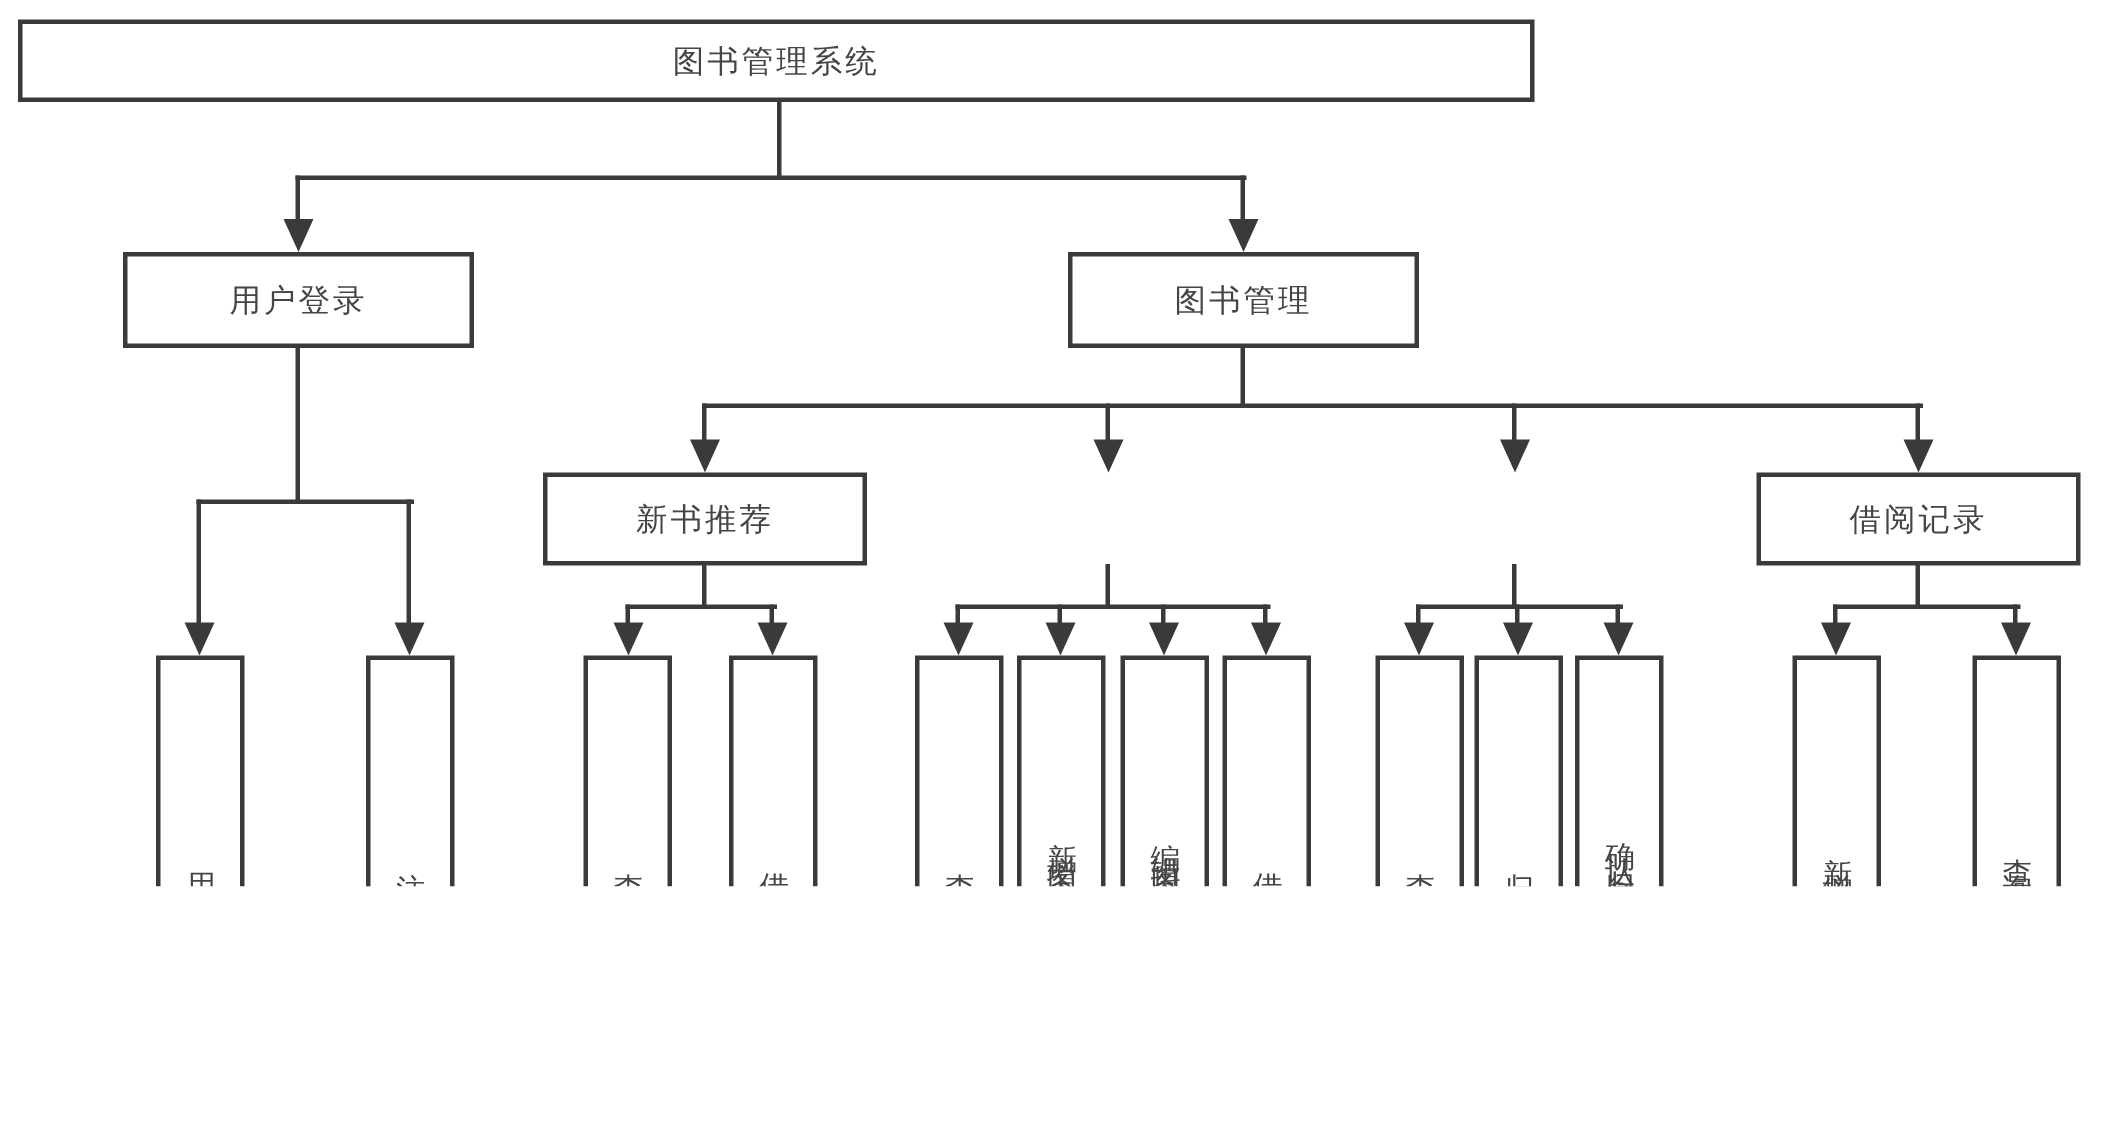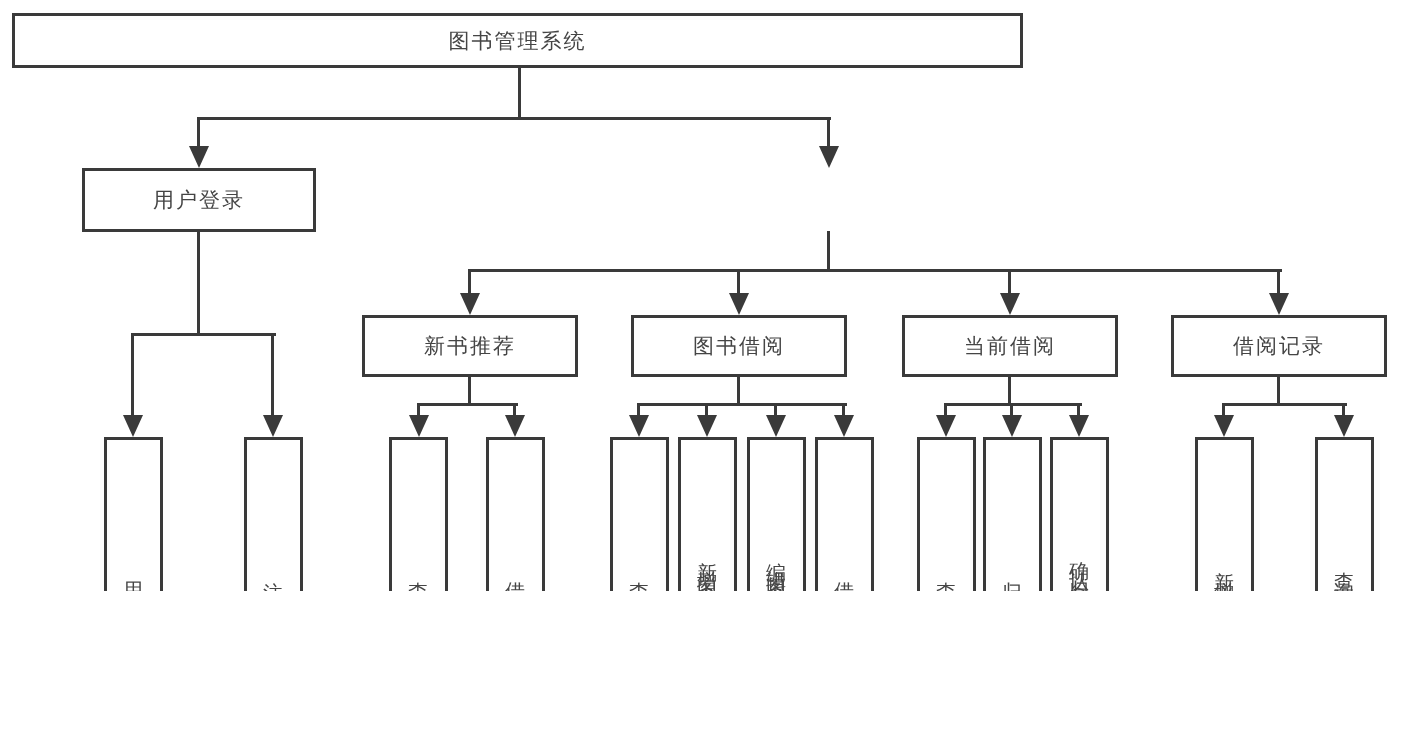--- a/index.html
+++ b/index.html
@@ -77,20 +77,23 @@
   <div class="vline" style="left:518px; top:68px; height:52px;"></div>
   <div class="hline" style="left:197px; top:117px; width:634px;"></div>
   <div class="vline" style="left:197px; top:117px; height:35px;"></div>
   <div class="arrow" style="left:189px; top:146px;"></div>
   <div class="vline" style="left:827px; top:117px; height:35px;"></div>
   <div class="arrow" style="left:819px; top:146px;"></div>
 
   <div class="box hbox" style="left:82px; top:168px; width:234px; height:64px;">
     <span>用户登录</span>
   </div>
+  <div class="box hbox" style="left:712px; top:168px; width:234px; height:64px;">
+    <span>图书管理</span>
+  </div>
 
   <div class="vline" style="left:197px; top:231px; height:105px;"></div>
   <div class="hline" style="left:131px; top:333px; width:145px;"></div>
   <div class="vline" style="left:131px; top:333px; height:88px;"></div>
   <div class="arrow" style="left:123px; top:415px;"></div>
   <div class="vline" style="left:271px; top:333px; height:88px;"></div>
   <div class="arrow" style="left:263px; top:415px;"></div>
 
   <div class="vline" style="left:827px; top:231px; height:41px;"></div>
   <div class="hline" style="left:468px; top:269px; width:814px;"></div>
@@ -98,26 +101,20 @@
   <div class="arrow" style="left:460px; top:293px;"></div>
   <div class="vline" style="left:737px; top:269px; height:30px;"></div>
   <div class="arrow" style="left:729px; top:293px;"></div>
   <div class="vline" style="left:1008px; top:269px; height:30px;"></div>
   <div class="arrow" style="left:1000px; top:293px;"></div>
   <div class="vline" style="left:1277px; top:269px; height:30px;"></div>
   <div class="arrow" style="left:1269px; top:293px;"></div>
 
   <div class="box hbox" style="left:362px; top:315px; width:216px; height:62px;text-align:right;">
     <span>新书推荐</span>
-  </div>
-  <div class="box hbox" style="left:631px; top:315px; width:216px; height:62px;">
-    <span>图书借阅</span>
-  </div>
-  <div class="box hbox" style="left:902px; top:315px; width:216px; height:62px;">
-    <span>当前借阅</span>
   </div>
   <div class="box hbox" style="left:1171px; top:315px; width:216px; height:62px;">
     <span>借阅记录</span>
   </div>
 
   <div class="vline" style="left:468px; top:376px; height:30px;"></div>
   <div class="hline" style="left:417px; top:403px; width:101px;"></div>
   <div class="vline" style="left:417px; top:403px; height:18px;"></div>
   <div class="arrow" style="left:409px; top:415px;"></div>
   <div class="vline" style="left:513px; top:403px; height:18px;"></div>

